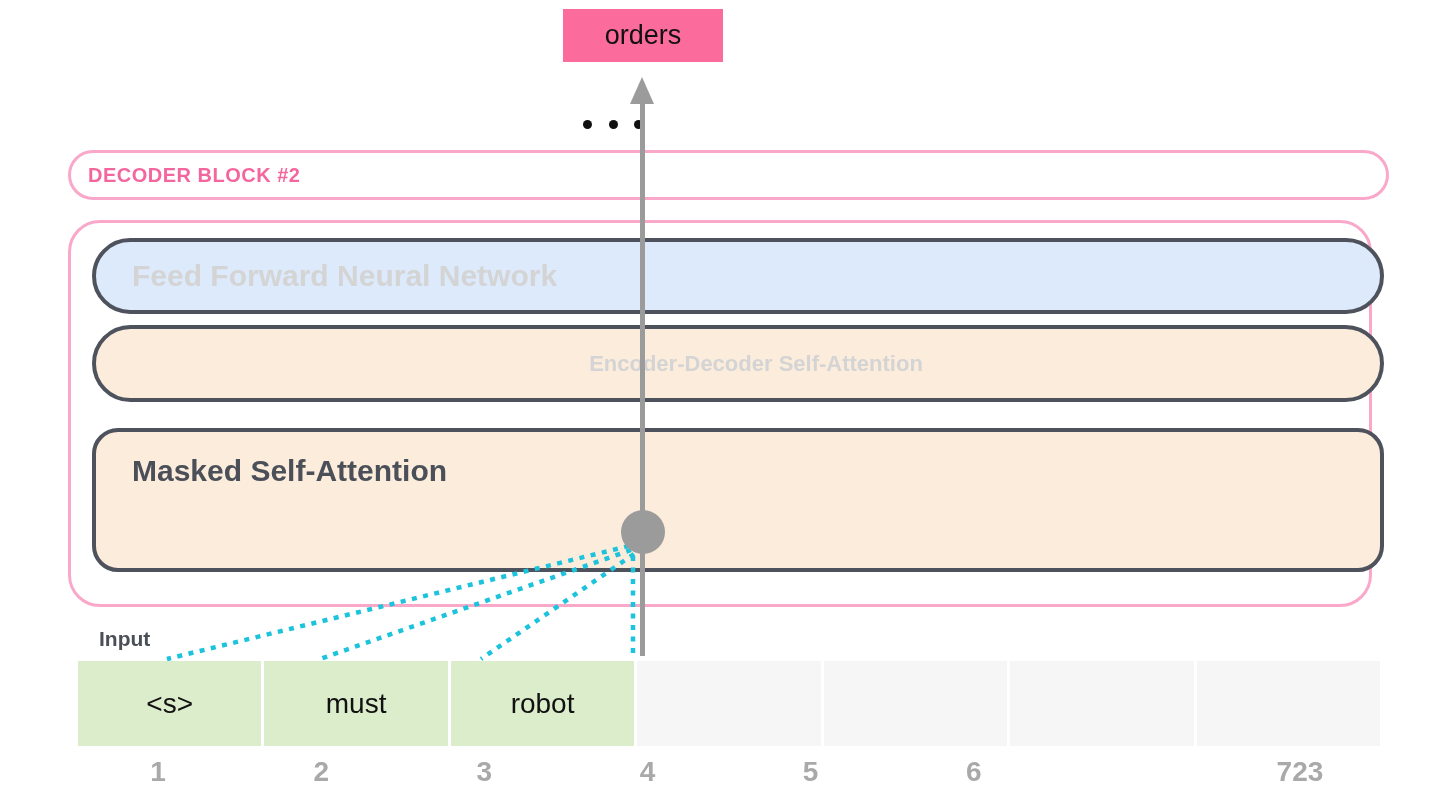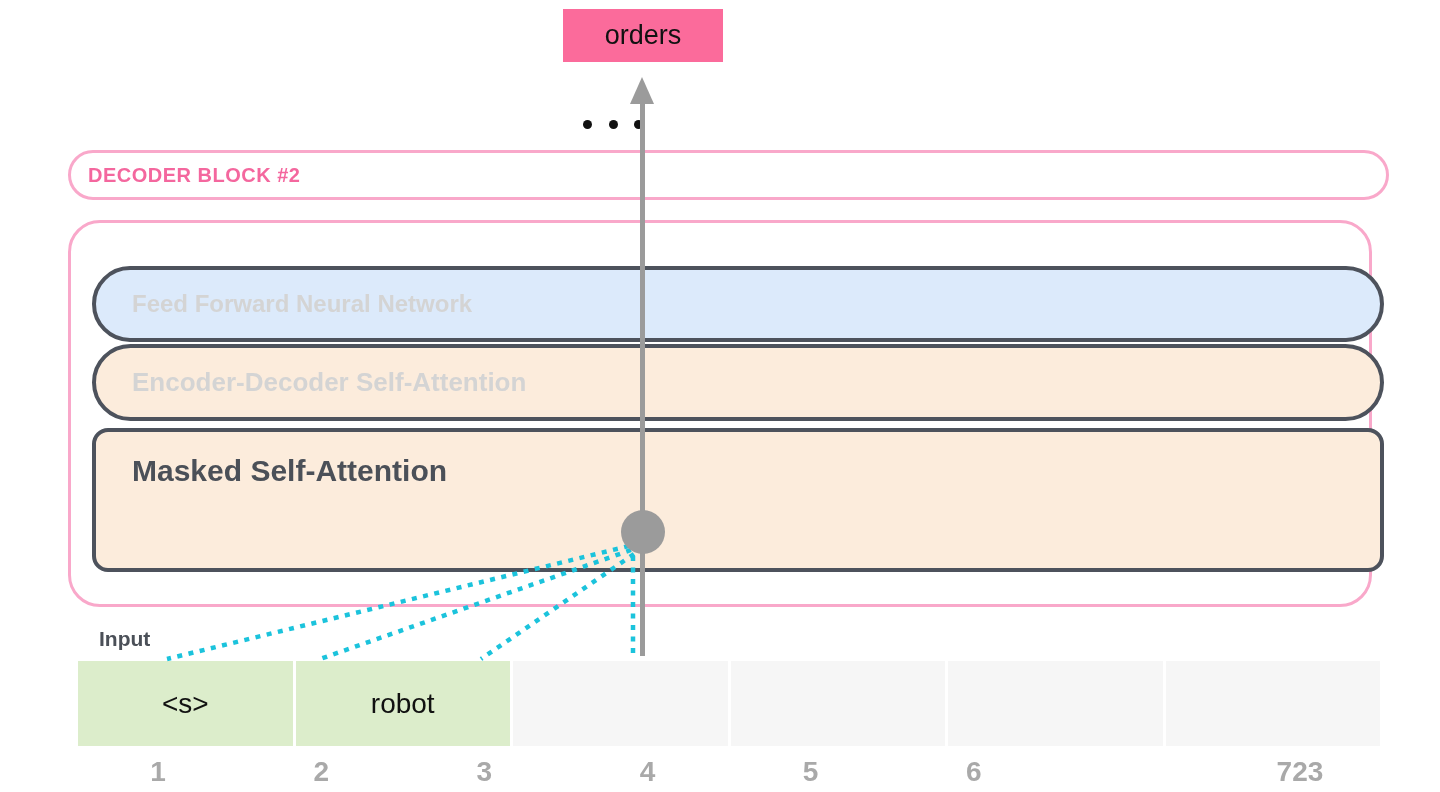--- a/index.html
+++ b/index.html
@@ -49,28 +49,28 @@
   }
   
   .layer{
     position:absolute;left:92px;width:1248px;
     border:4px solid var(--dark_border);
     display:flex;align-items:center;padding-left:36px;
     font-weight:bold;z-index:1;box-sizing:content-box;
   }
   .layer-ffnn{
     top:238px;height:68px;border-radius:38px;
-    background:var(--blue_fill);color:var(--faded_text);font-size:24px;margin-top:28px;
+    background:var(--blue_fill);color:var(--faded_text);font-size:30px;
   }
   .layer-encdec{
-    top:344px;height:69px;border-radius:39px;
-    background:var(--peach_fill);color:var(--faded_text);font-size:26px;
+    top:325px;height:69px;border-radius:39px;
+    background:var(--peach_fill);color:var(--faded_text);font-size:22px;justify-content:center;
   }
   .layer-masked{
-    top:428px;height:136px;border-radius:16px;
+    top:428px;height:136px;border-radius:26px;
     background:var(--peach_fill);color:var(--dark_text);font-size:30px;
     align-items:flex-start;
   }
   .layer-masked .layer-text{margin-top:22px;}
   
   .attn-circle{
     position:absolute;left:621px;top:510px;width:44px;height:44px;
     border-radius:50%;background:var(--arrow_gray);z-index:4;
   }
   
@@ -146,20 +146,23 @@
 
   <div class="attn-circle"></div>
 
   <div class="input-label">Input</div>
 
   <div class="token-row">
     <div class="token-cell active">
         <span>&lt;s&gt;</span>
       </div>
     <div class="token-cell active">
+        <span>must</span>
+      </div>
+    <div class="token-cell active">
         <span>robot</span>
       </div>
     <div class="token-cell inactive">
         <span></span>
       </div>
     <div class="token-cell inactive">
         <span></span>
       </div>
     <div class="token-cell inactive">
         <span></span>

